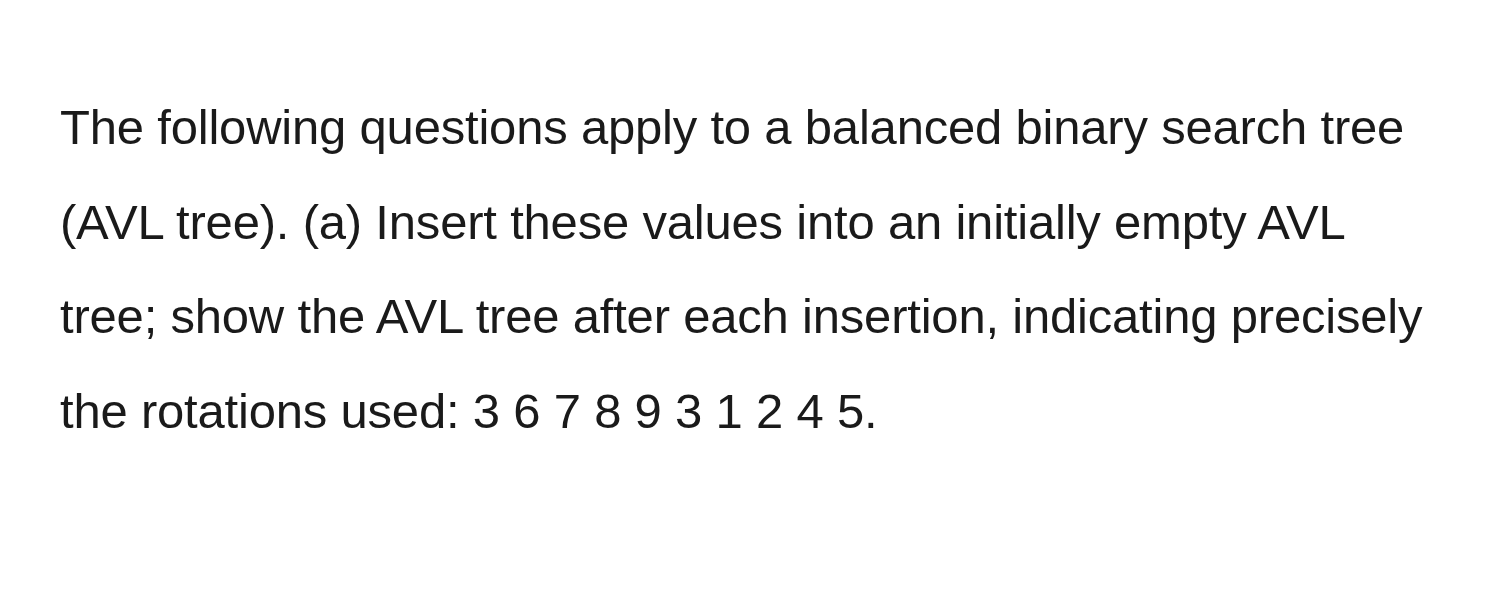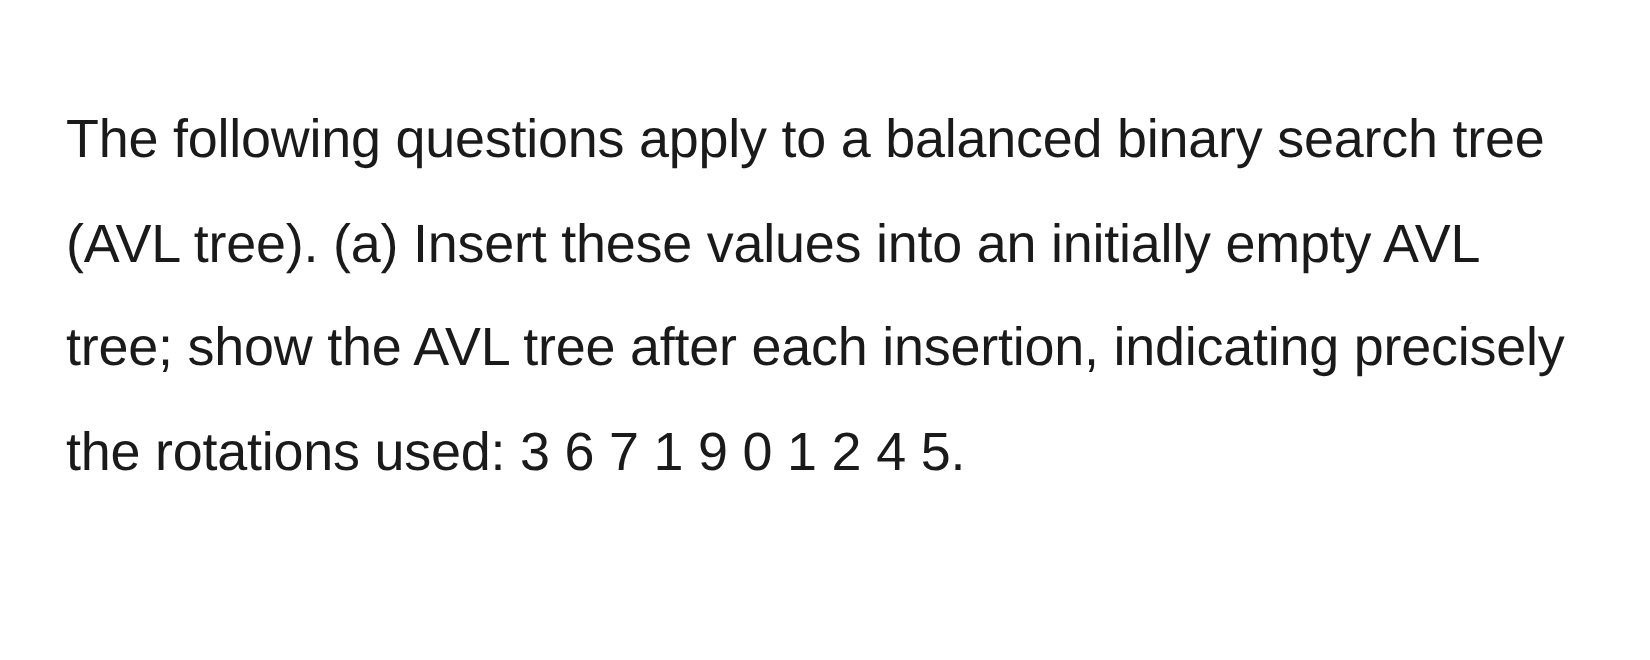--- a/index.html
+++ b/index.html
@@ -20,13 +20,13 @@
       font-size: 49px;
       line-height: 1.93;
       color: #1a1a1a;
       font-weight: 400;
       letter-spacing: -0.2px;
     }
   </style>
 </head>
 <body>
 
-<p class="question-text">The following questions apply to a balanced binary search tree (AVL tree). (a) Insert these values into an initially empty AVL tree; show the AVL tree after each insertion, indicating precisely the rotations used: 3 6 7 1 9 0 1 2 4 5.</p>
+<p class="question-text">The following questions apply to a balanced binary search tree (AVL tree). (a) Insert these values into an initially empty AVL tree; show the AVL tree after each insertion, indicating precisely the rotations used: 3 6 7 8 9 3 1 2 4 5.</p>
 
 </body></html>

